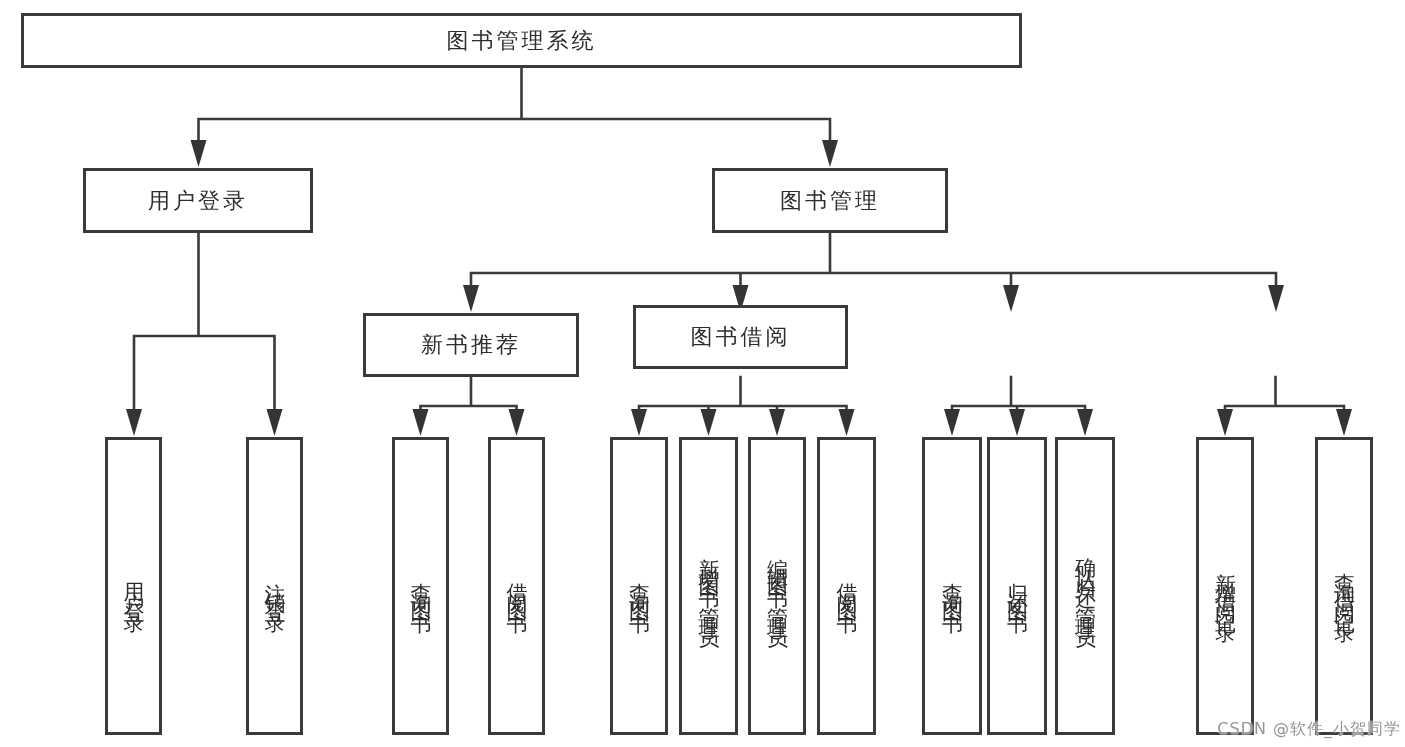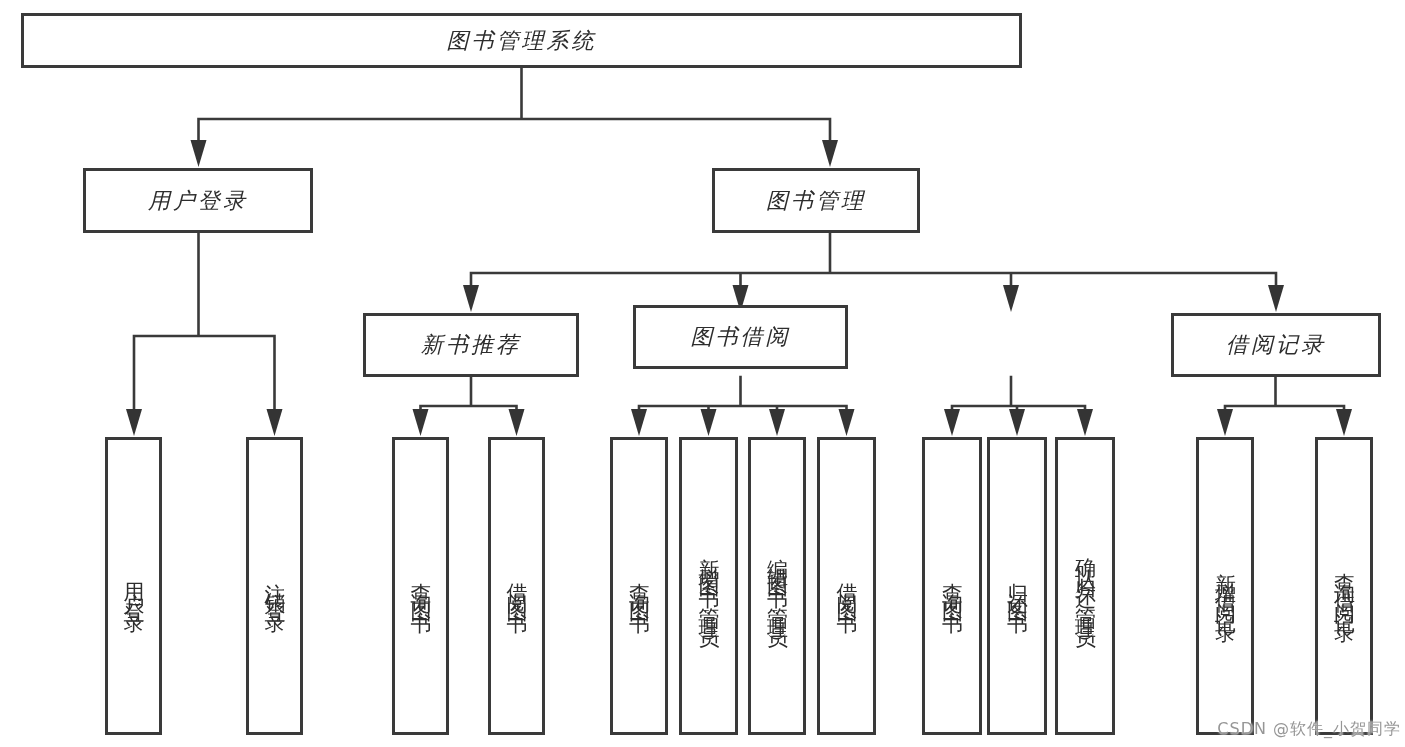--- a/index.html
+++ b/index.html
@@ -34,21 +34,20 @@
     border: 3px solid #3a3a3a;
     display: flex;
     align-items: center;
     justify-content: center;
     z-index: 2;
   }
   .hbox {
     font-size: 22px;
     letter-spacing: 3px;
     white-space: nowrap;
-    font-style: italic;
   }
   .vbox {
     writing-mode: vertical-rl;
     text-orientation: mixed;
     font-size: 21px;
     letter-spacing: 10px;
     line-height: 1;
   }
   .watermark {
     position: absolute;
@@ -100,32 +99,29 @@
     </g>
   </svg>
 
   <div class="node hbox" style="left:21px; top:13px; width:1001px; height:55px">
     <span>图书管理系统</span>
   </div>
 
   <div class="node hbox" style="left:83px; top:168px; width:230px; height:65px">
     <span>用户登录</span>
   </div>
-  <div class="node hbox" style="left:712px; top:168px; width:208px; height:65px">
+  <div class="node hbox" style="left:712px; top:168px; width:236px; height:65px">
     <span>图书管理</span>
   </div>
 
   <div class="node hbox" style="left:363px; top:313px; width:216px; height:64px">
     <span>新书推荐</span>
   </div>
   <div class="node hbox" style="left:633px; top:305px; width:215px; height:64px">
     <span>图书借阅</span>
-  </div>
-  <div class="node hbox" style="left:1171px; top:313px; width:210px; height:64px">
-    <span>借阅记录</span>
   </div>
 
   <div class="node vbox" style="left:105px; top:437px; width:57px; height:298px">
     <span>用户登录</span>
   </div>
   <div class="node vbox" style="left:246px; top:437px; width:57px; height:298px">
     <span>注销登录</span>
   </div>
 
   <div class="node vbox" style="left:392px; top:437px; width:57px; height:298px">

